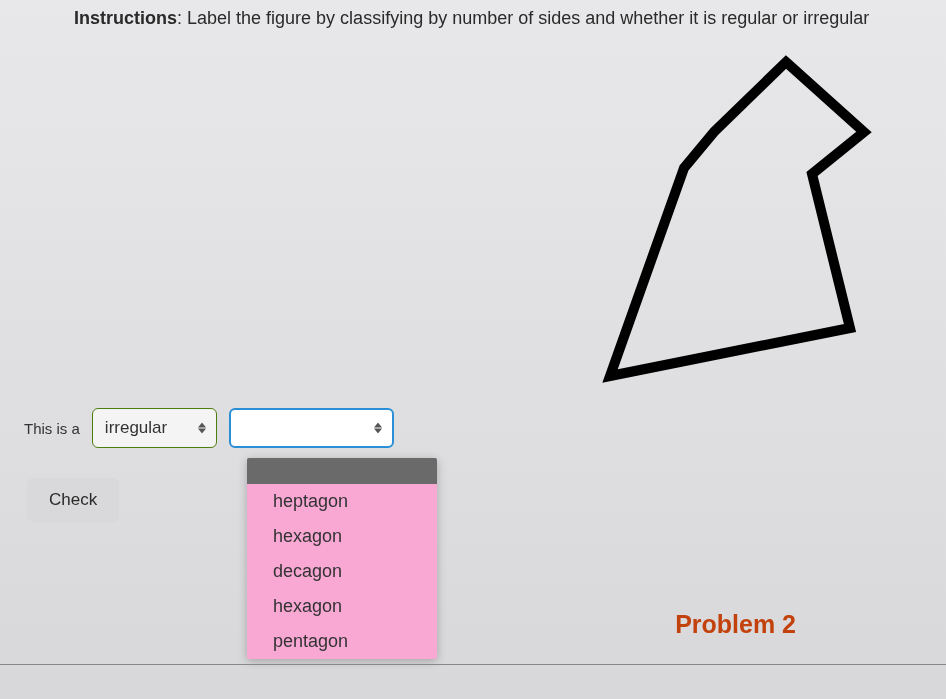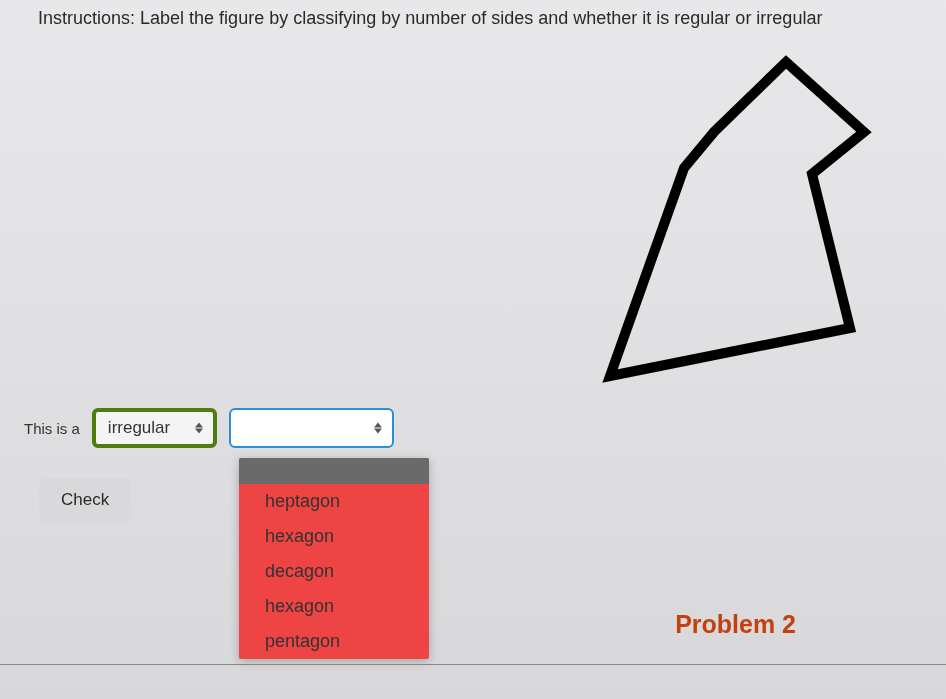--- a/index.html
+++ b/index.html
@@ -11,21 +11,21 @@
       position: relative;
       overflow: hidden;
       color: #2a2a2a;
     }
     .instructions {
       position: absolute;
       top: 8px;
       left: 38px;
       font-size: 18px;
     }
-    .instructions-label { font-weight: normal; }
+    .instructions-label { font-weight: bold; margin-left: 36px; }
     .figure-area {
       position: absolute;
       top: 50px;
       right: 40px;
       width: 320px;
       height: 340px;
     }
     .answer-row {
       position: absolute;
       top: 408px;
@@ -34,21 +34,21 @@
       align-items: center;
       gap: 12px;
     }
     .prefix-text {
       font-size: 15px;
       color: #333;
     }
     .select-box {
       position: relative;
       height: 40px;
-      border: 4px solid #4d7c0f;
+      border: 1px solid #4d7c0f;
       border-radius: 6px;
       background: #f4f4f4;
       padding: 0 30px 0 12px;
       display: flex;
       align-items: center;
       font-size: 17px;
       color: #333;
       cursor: pointer;
     }
     .select-box.first { width: 125px; }
@@ -70,35 +70,35 @@
     .chev {
       width: 0; height: 0;
       border-left: 4px solid transparent;
       border-right: 4px solid transparent;
     }
     .chev.up { border-bottom: 5px solid #555; }
     .chev.down { border-top: 5px solid #555; }
     .check-button {
       position: absolute;
       top: 478px;
-      left: 39px;
+      left: 27px;
       padding: 12px 22px;
       background: #d9d9db;
       border: none;
       border-radius: 6px;
       font-size: 17px;
       color: #2a2a2a;
       cursor: pointer;
     }
     .dropdown-menu {
       position: absolute;
       top: 458px;
-      left: 239px;
+      left: 247px;
       width: 190px;
-      background: #ef4444;
+      background: #f9a8d4;
       box-shadow: 0 2px 10px rgba(0,0,0,0.25);
       border-radius: 2px;
       overflow: hidden;
     }
     .dropdown-header {
       height: 26px;
       background: #6a6a6a;
     }
     .dropdown-item {
       padding: 7px 26px;

